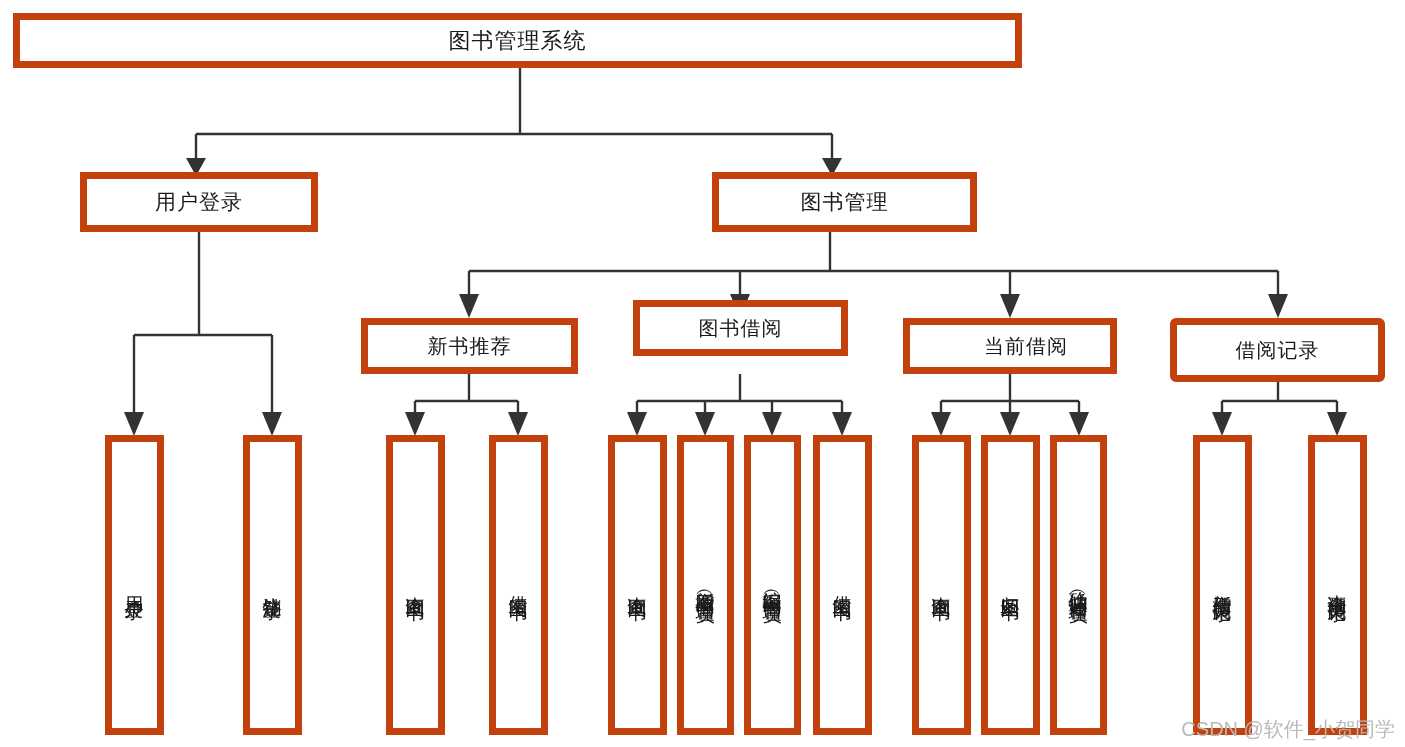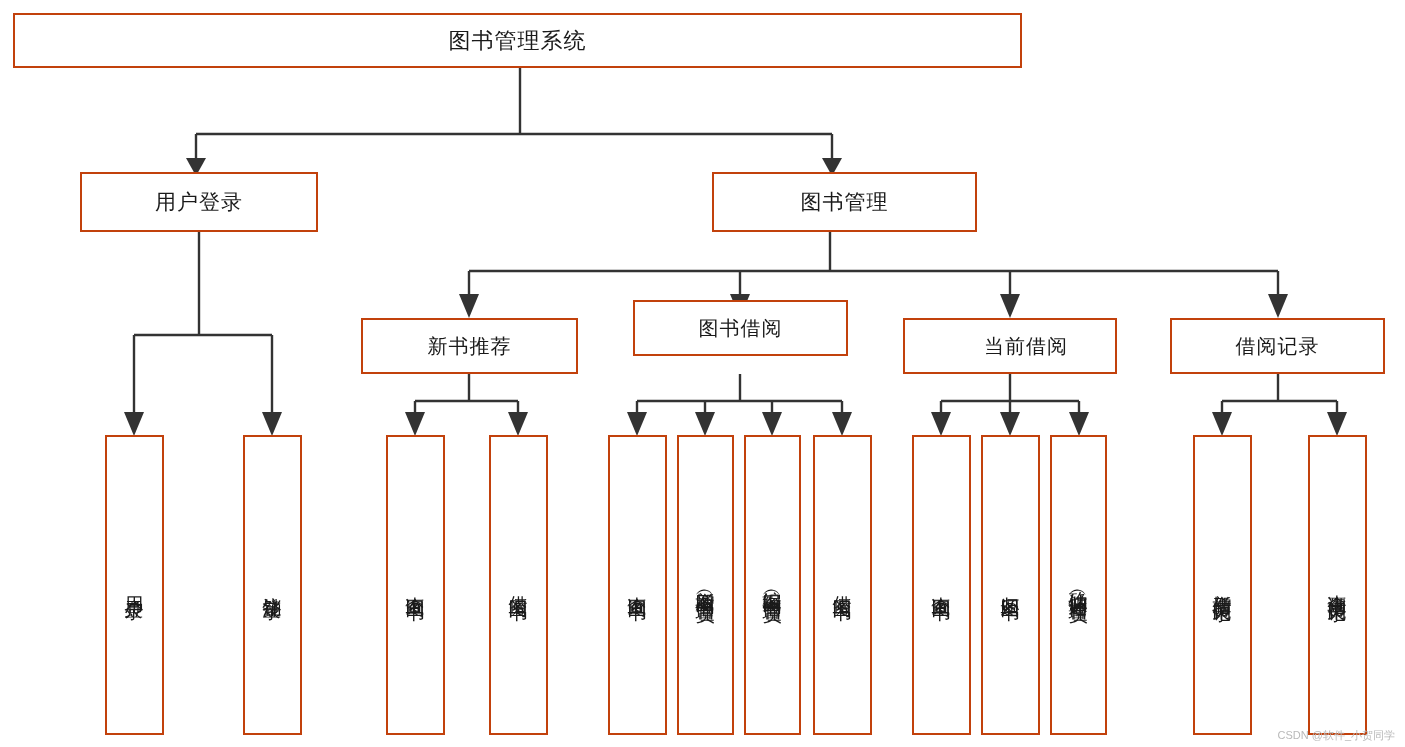--- a/index.html
+++ b/index.html
@@ -13,21 +13,21 @@
   #canvas {
     position: relative;
     width: 1405px;
     height: 747px;
     background: #ffffff;
     overflow: hidden;
   }
   .node {
     position: absolute;
     box-sizing: border-box;
-    border: 2px solid #c2410c;
+    border: 7px solid #c2410c;
     background: #ffffff;
     display: flex;
     align-items: center;
     justify-content: center;
     color: #1a1a1a;
   }
   .node.root {
     font-size: 22px;
   }
   .node.level2 {
@@ -63,21 +63,21 @@
     stroke-width: 2.4;
     fill: none;
   }
   .arrowhead {
     fill: #333333;
   }
   #watermark {
     position: absolute;
     right: 10px;
     bottom: 4px;
-    font-size: 11px;
+    font-size: 20px;
     color: #b9b9b9;
     white-space: nowrap;
   }
 </style>
 </head>
 <body>
 
 <div id="canvas">
 
   <svg id="links" viewBox="0 0 1405 747">
@@ -160,21 +160,21 @@
   </div>
 
   <div class="node level3" style="left:633px; top:300px; width:215px; height:56px;align-items:center;">
     <span class="hlabel">图书借阅</span>
   </div>
 
   <div class="node level3" style="left:903px; top:318px; width:214px; height:56px;padding-left:32px;">
     <span class="hlabel">当前借阅</span>
   </div>
 
-  <div class="node level3" style="left:1170px; top:318px; width:215px; height:56px;">
+  <div class="node level3" style="left:1170px; top:318px; width:215px; height:64px;border-radius:6px;">
     <span class="hlabel">借阅记录</span>
   </div>
 
   <div class="node leaf" style="left:105px; top:435px; width:59px; height:300px;">
     <span class="vlabel">用户登录</span>
   </div>
 
   <div class="node leaf" style="left:243px; top:435px; width:59px; height:300px;">
     <span class="vlabel">注销登录</span>
   </div>

